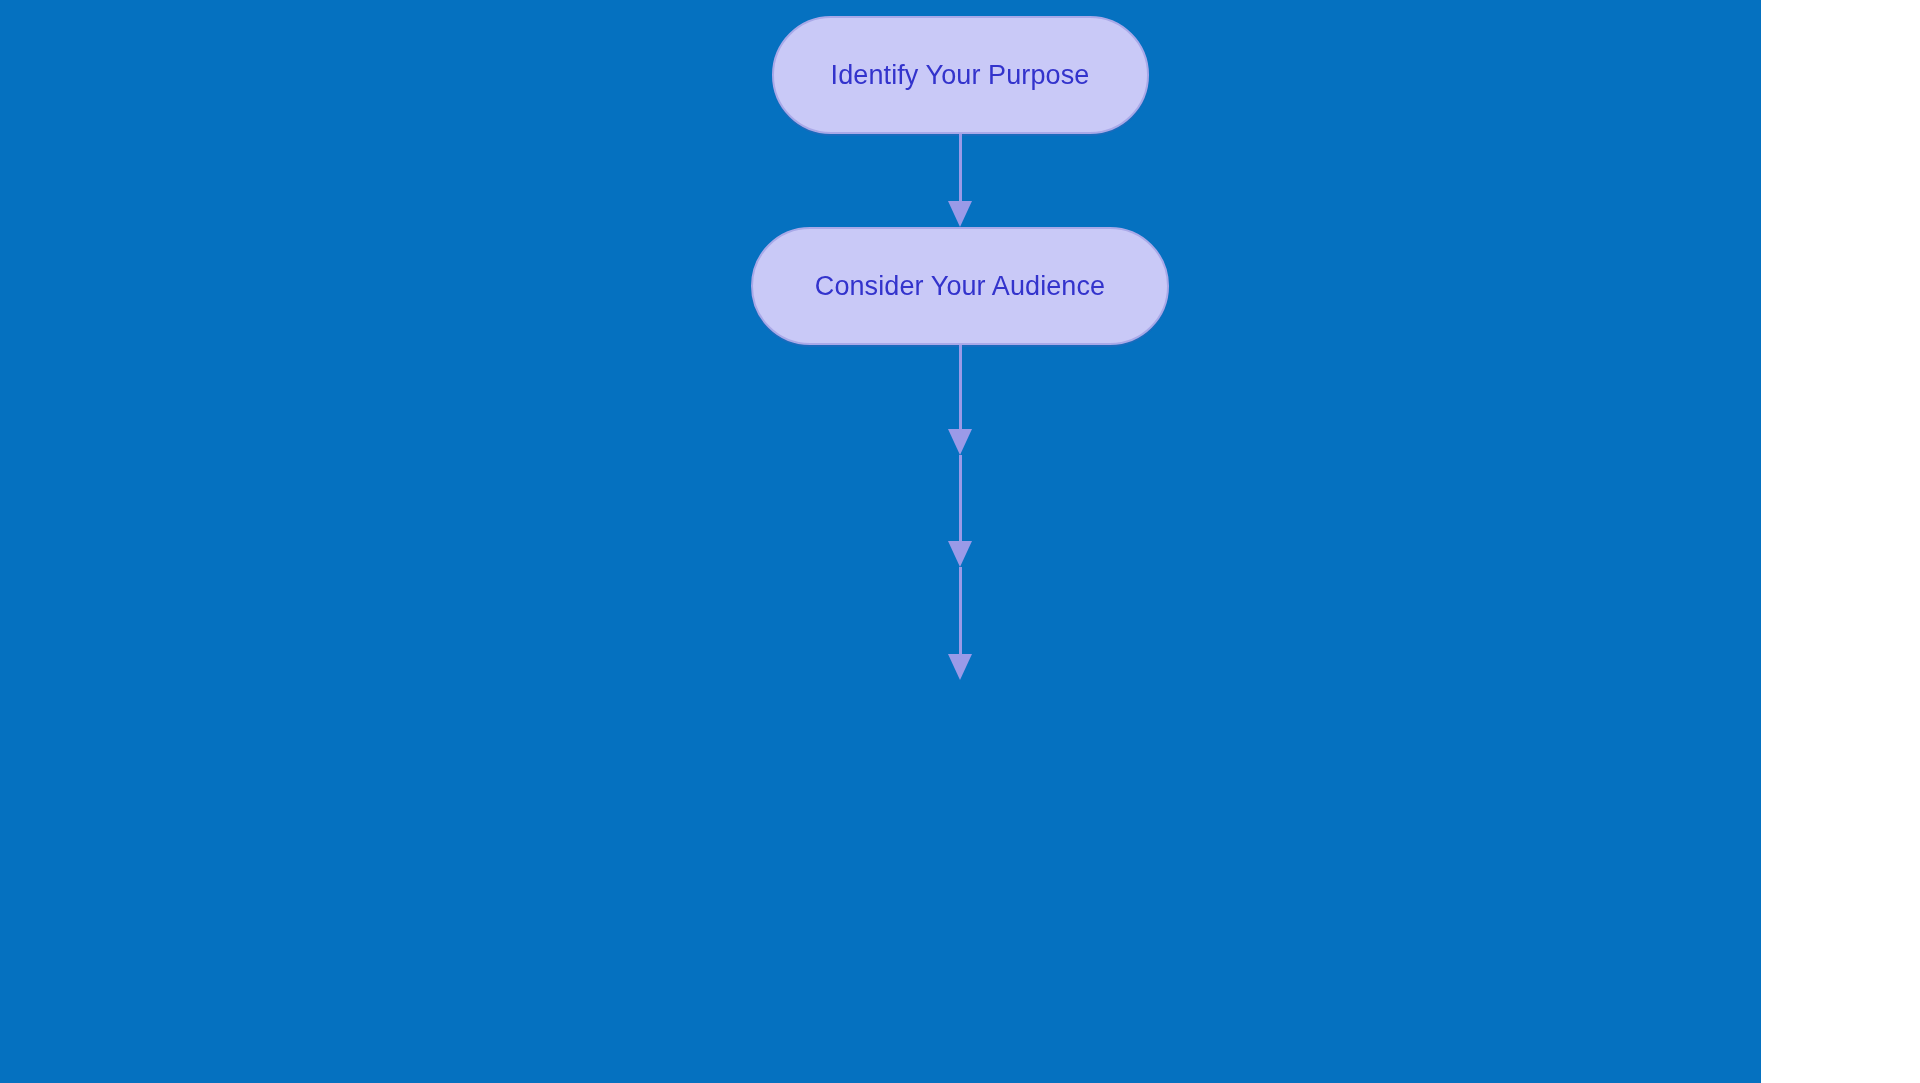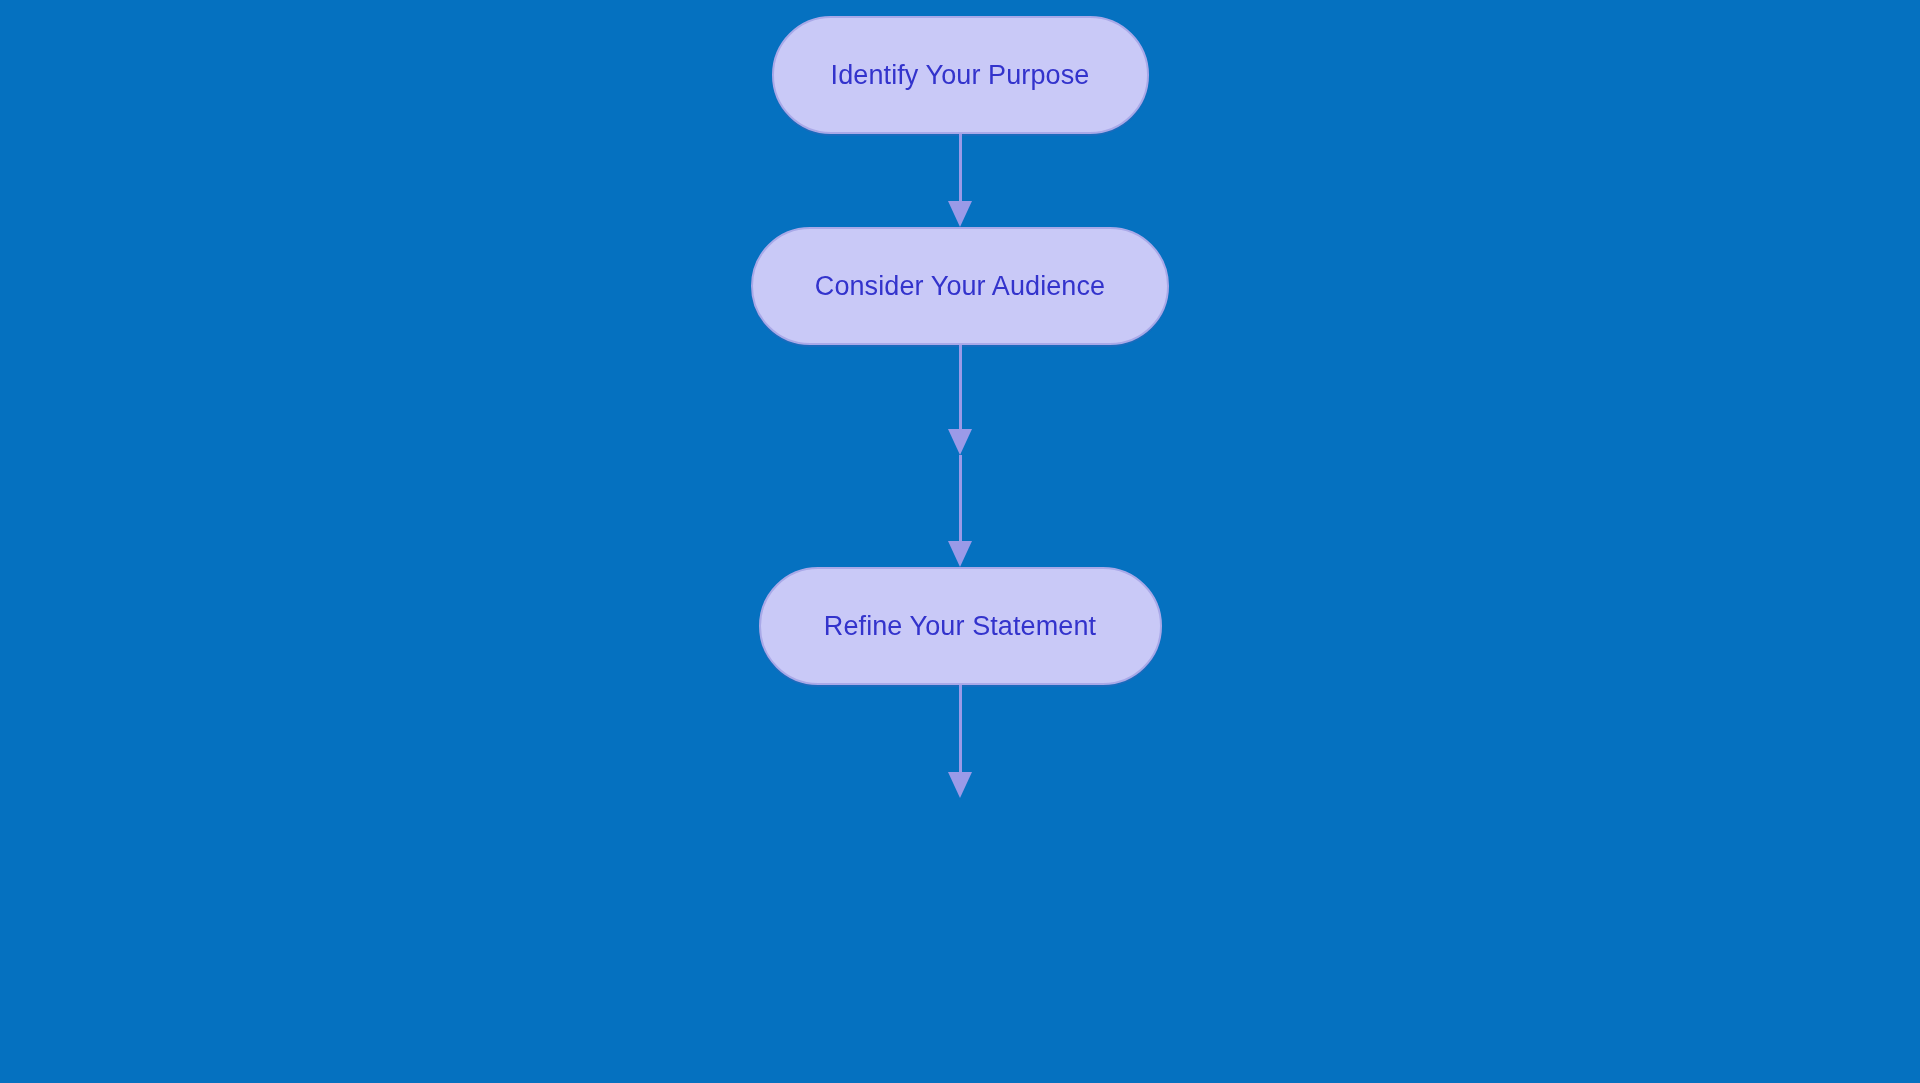--- a/index.html
+++ b/index.html
@@ -9,21 +9,21 @@
   }
   body {
     width: 1920px;
     height: 1083px;
     overflow: hidden;
     font-family: "Liberation Sans", sans-serif;
   }
 
   #flowchart-canvas {
     position: relative;
-    width: 1920px;
+    width: 1761px;
     height: 1083px;
     background: #0571c0;
   }
 
   .flow-column {
     position: absolute;
     left: 0;
     top: 0;
     width: 1920px;
     height: 1083px;
@@ -118,23 +118,20 @@
       <div class="connector-line"></div>
       <div class="connector-arrowhead"></div>
     </div>
 
 
     <div class="flow-connector conn-2">
       <div class="connector-line"></div>
       <div class="connector-arrowhead"></div>
     </div>
 
-    <div class="flow-node node-3">
-      <span class="flow-node-label">Refine Your Statement</span>
-    </div>
 
     <div class="flow-connector conn-3">
       <div class="connector-line"></div>
       <div class="connector-arrowhead"></div>
     </div>
 
 
   </div>
 </div>
 

